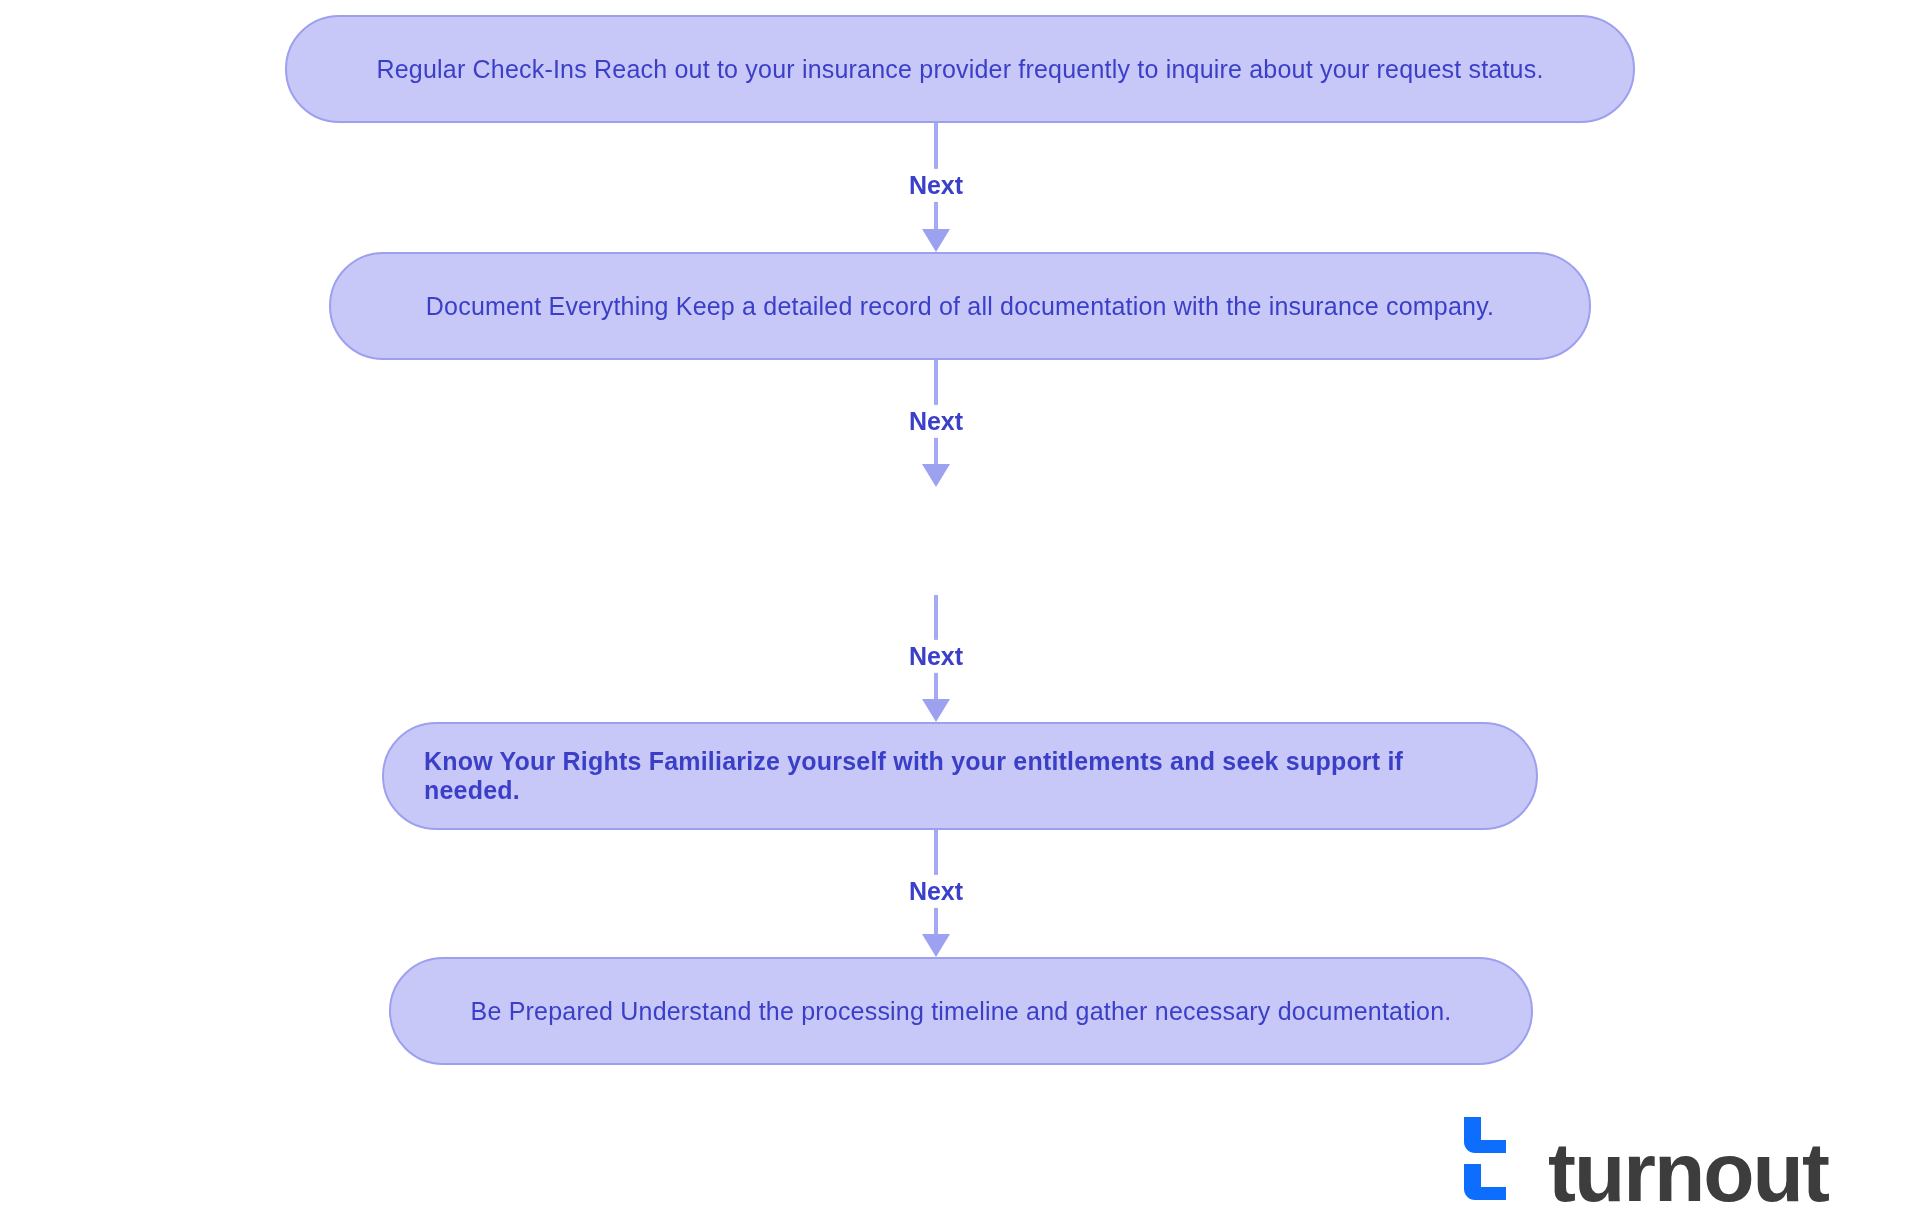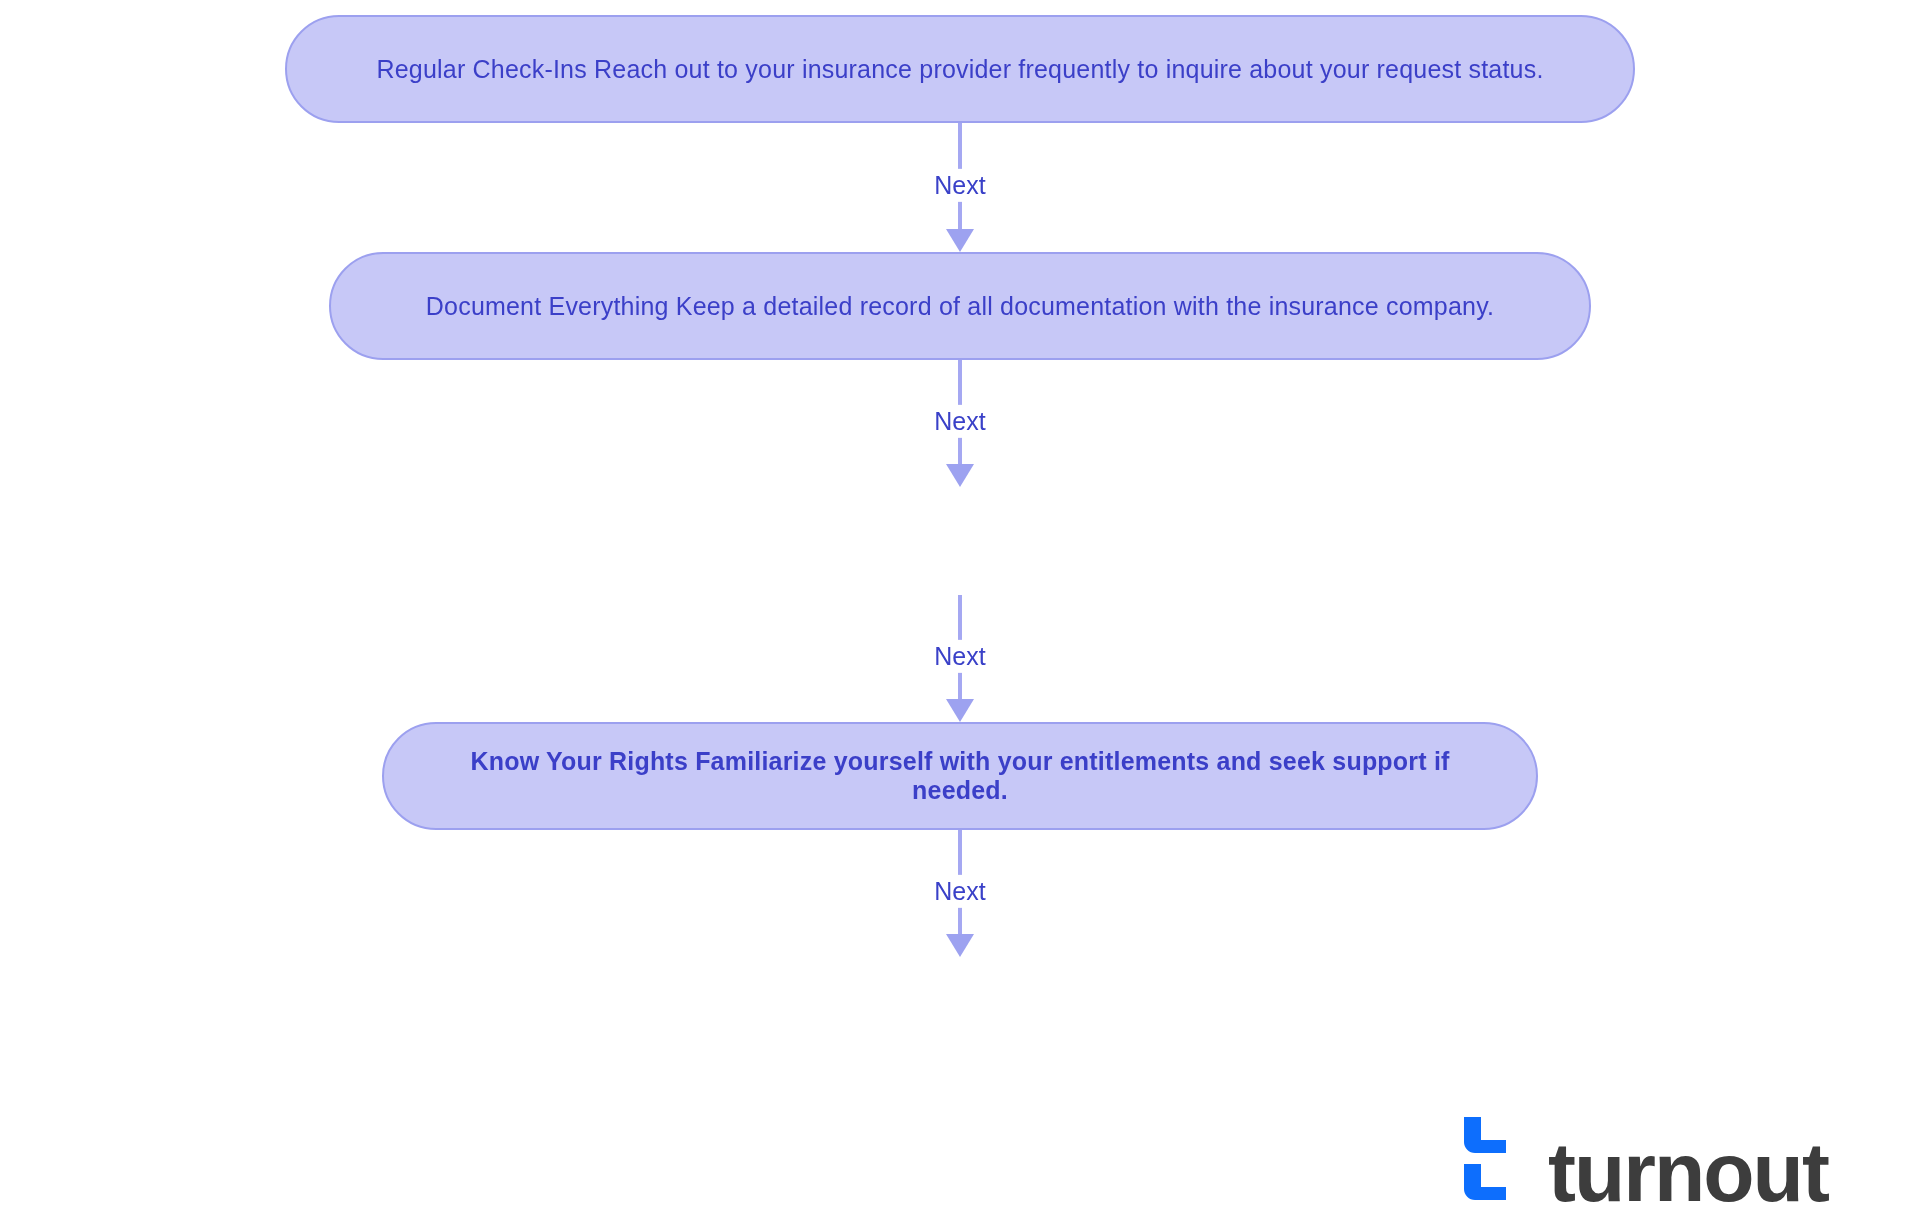--- a/index.html
+++ b/index.html
@@ -24,36 +24,37 @@
   }
   .node{
     position:absolute;
     height:108px;
     border-radius:54px;
     background:var(--node-fill);
     border:2px solid var(--node-border);
     display:flex;
     align-items:center;
     justify-content:center;
-    text-align:center;
+    text-align:left;
     color:var(--node-text);
     font-size:25px;
     letter-spacing:0.2px;
     padding:0 40px;
   }
   .node-1{left:285px;top:15px;width:1350px;}
   .node-2{left:329px;top:252px;width:1262px;}
   .node-3{left:362px;top:487px;width:1196px;}
   .node-4{left:382px;top:722px;width:1156px;font-weight:bold;}
   .node-5{left:389px;top:957px;width:1144px;}
 
   .edge{
     position:absolute;
-    left:899px;
+    left:875px;
     width:122px;
+    font-weight:bold;
   }
   .edge-1{top:123px;height:129px;}
   .edge-2{top:360px;height:127px;}
   .edge-3{top:595px;height:127px;}
   .edge-4{top:830px;height:127px;}
   .edge-line{
     position:absolute;
     left:59px;
     top:0;
     bottom:20px;
@@ -131,20 +132,21 @@
   </div>
 
   <div class="node node-4">Know Your Rights Familiarize yourself with your entitlements and seek support if needed.</div>
 
   <div class="edge edge-4">
     <div class="edge-line"></div>
     <div class="edge-head"></div>
     <div class="edge-label">Next</div>
   </div>
 
+  <div class="node node-5">Be Prepared Understand the processing timeline and gather necessary documentation.</div>
 
   <svg class="brand-icon" viewBox="0 0 42 84" xmlns="http://www.w3.org/2000/svg" aria-hidden="true">
     <path fill="currentColor" d="M0,0 H17 V23 H42 V36 H11 A11,11 0 0 1 0,25 Z"></path>
     <path fill="currentColor" d="M0,47 H17 V70 H42 V83 H11 A11,11 0 0 1 0,72 Z"></path>
   </svg>
   <div class="brand-word">turnout</div>
 
 </div>
 
 </body></html>

